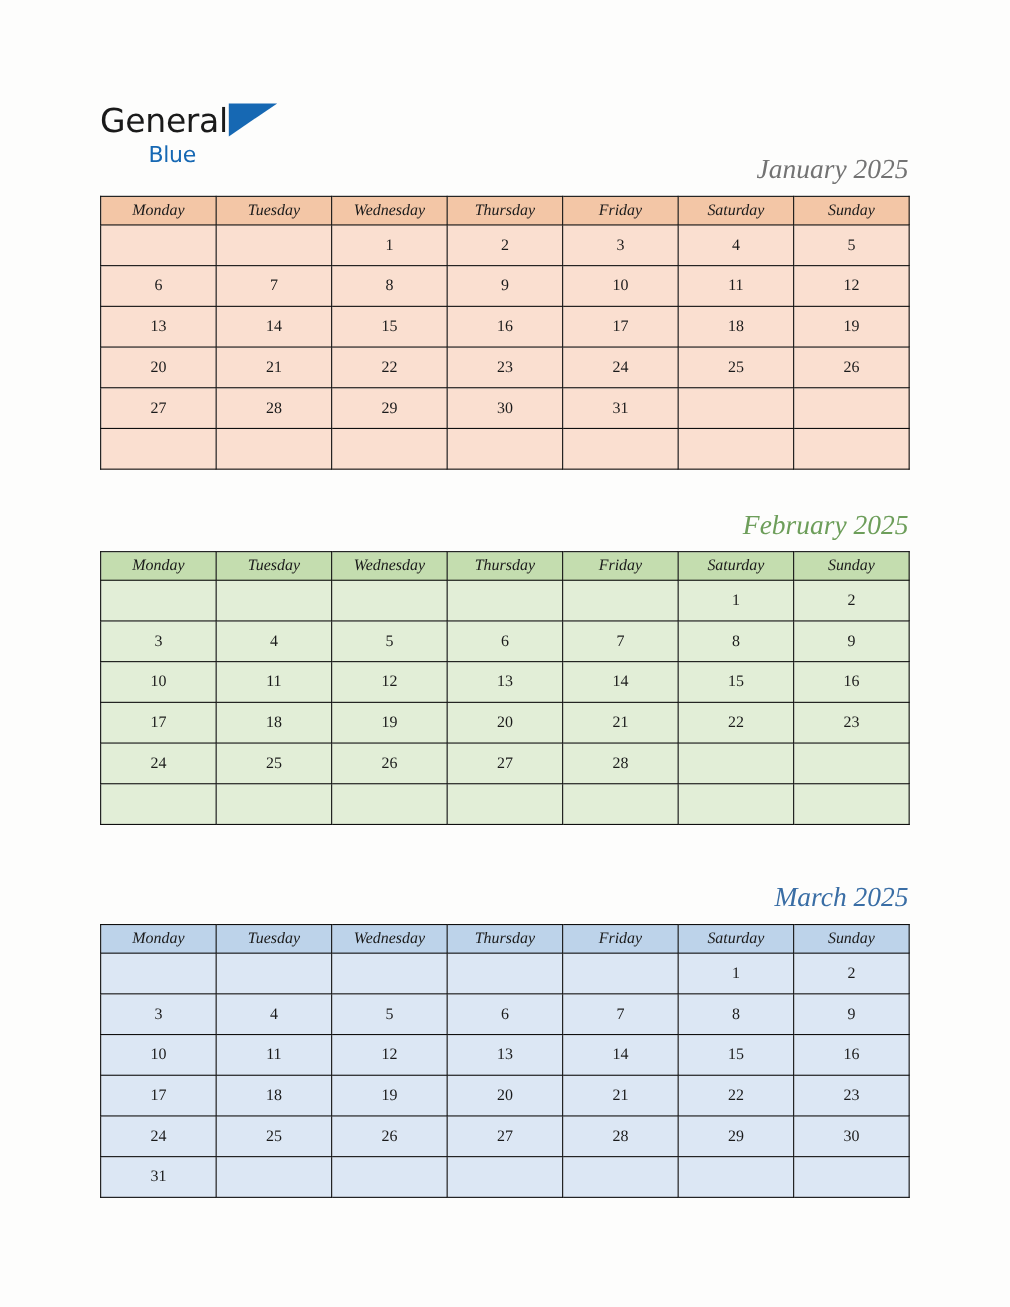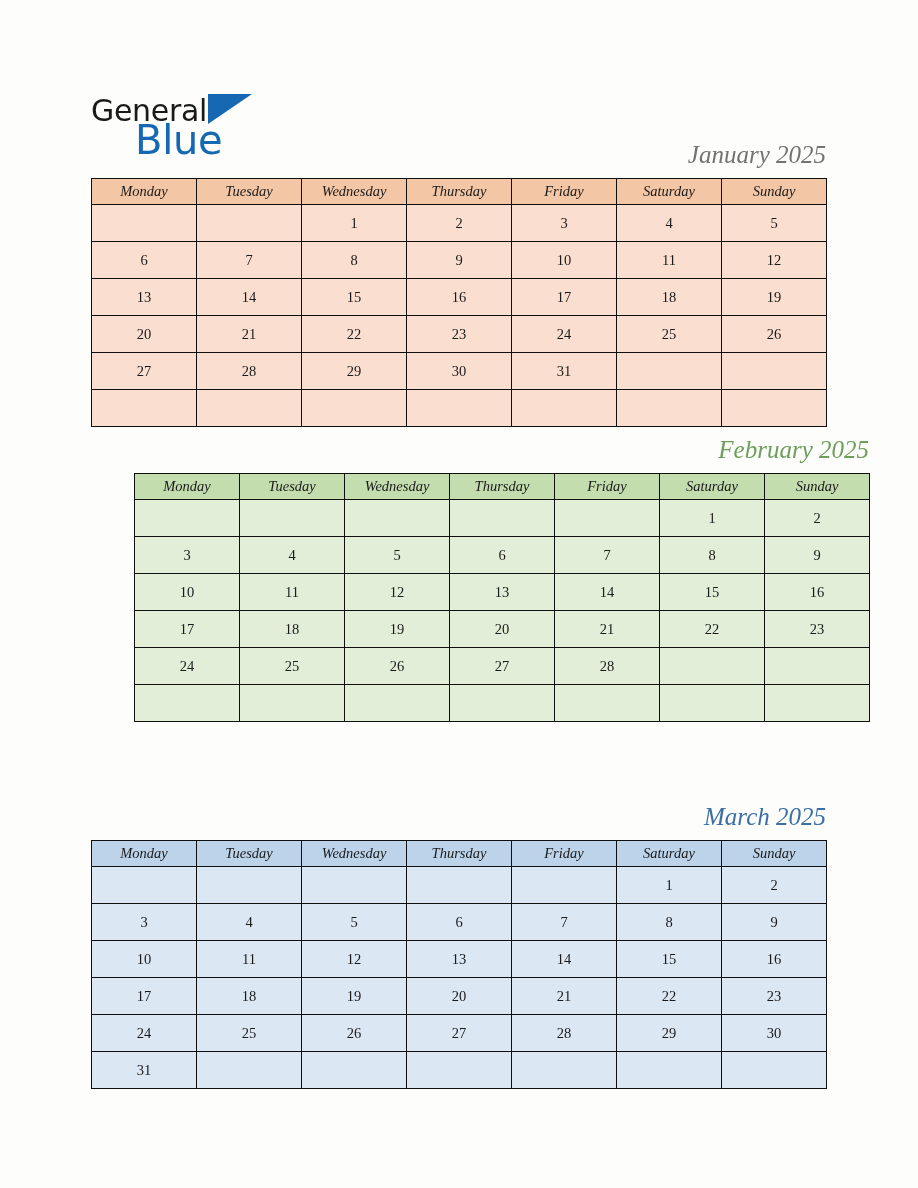--- a/index.html
+++ b/index.html
@@ -48,34 +48,34 @@
     margin-bottom: 2px;
     border-left: 44px solid #1668b3;
     border-bottom: 30px solid transparent;
   }
   .logo-blue-row {
     margin-top: -2px;
     padding-left: 44px;
   }
   .logo-blue {
     font-family: "DejaVu Sans", sans-serif;
-    font-size: 40px;
+    font-size: 20px;
     color: #1668b3;
     letter-spacing: -0.3px;
     line-height: 32px;
   }
 
   
   .month-block {
     position: absolute;
     left: 91px;
     width: 736px;
   }
   #month-0 { top: 140px; }
-  #month-1 { top: 435px; margin-left: 43px; }
+  #month-1 { top: 463px; }
   #month-2 { top: 802px; }
 
   .month-title {
     text-align: right;
     font-style: italic;
     font-size: 25px;
     font-family: "Liberation Serif", serif;
     line-height: 30px;
     padding-right: 1px;
     margin-bottom: 8px;

